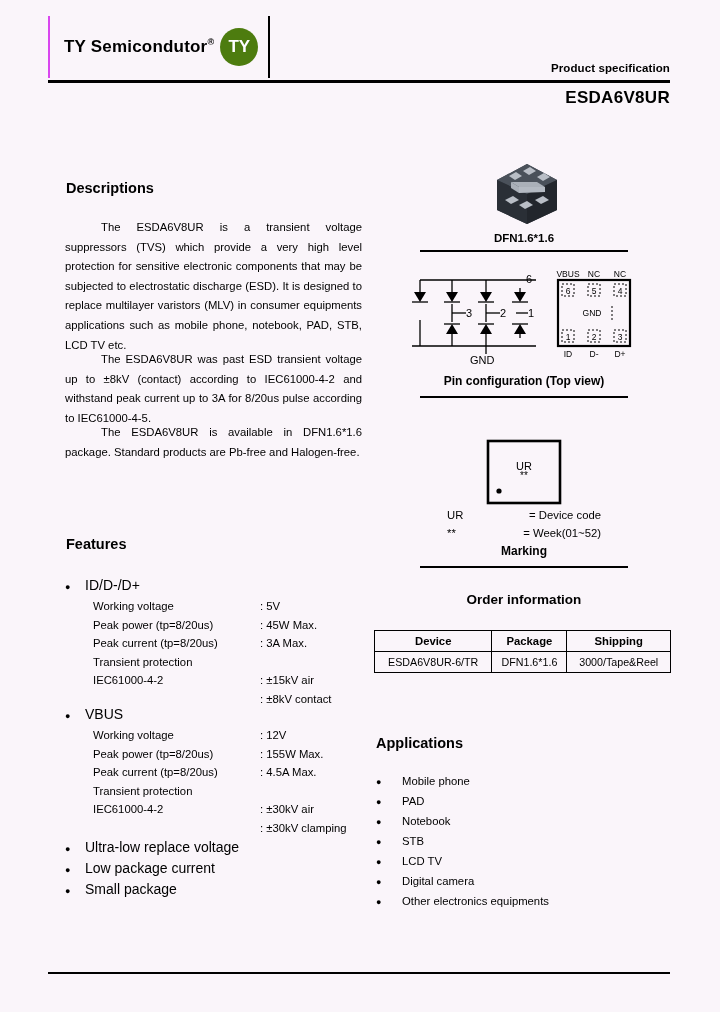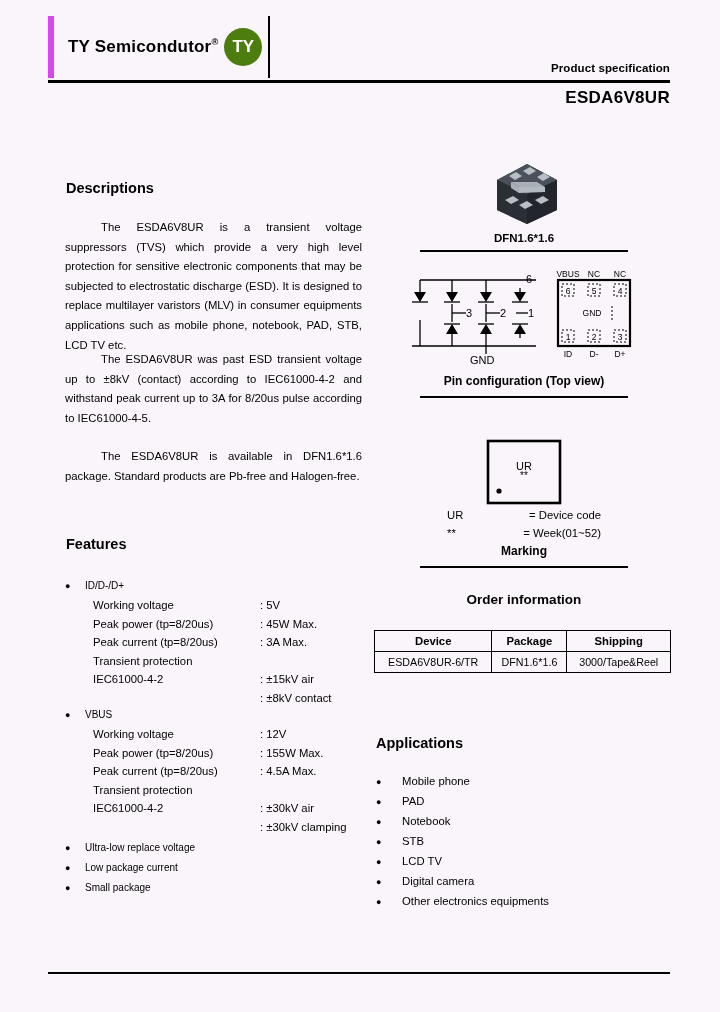--- a/index.html
+++ b/index.html
@@ -22,21 +22,21 @@
     height: 1012px;
   }
 
   
   .logo-box {
     position: absolute;
     left: 48px;
     top: 16px;
     width: 222px;
     height: 62px;
-    border-left: 6px solid #d946ef;
+    border-left: 2px solid #d946ef;
     border-right: 2px solid #000;
     box-sizing: border-box;
   }
   .logo-inner {
     position: absolute;
     left: 0; top: 0;
     width: 222px;
     height: 62px;
     display: flex;
     align-items: center;
@@ -115,40 +115,40 @@
     top: 180px;
   }
   .body-para {
     font-size: 11.3px;
     line-height: 19.6px;
     text-align: justify;
     text-justify: inter-word;
   }
   #desc-p1 { position: absolute; left: 65px; top: 218px; width: 297px; text-indent: 36px; }
   #desc-p2 { position: absolute; left: 65px; top: 350px; width: 297px; text-indent: 36px; }
-  #desc-p3 { position: absolute; left: 65px; top: 423px; width: 297px; text-indent: 36px; margin-top: 24px; }
+  #desc-p3 { position: absolute; left: 65px; top: 423px; width: 297px; text-indent: 36px; }
 
   #features-heading {
     position: absolute;
     left: 66px;
     top: 536px;
   }
 
   .feat-block { position: absolute; left: 65px; font-size: 11.3px; }
   .bullet-row {
     display: flex;
     align-items: baseline;
   }
   .bullet {
     width: 20px;
     flex: 0 0 20px;
     font-size: 9px;
     line-height: 19px;
   }
-  .bullet-label { font-size: 10px; line-height: 19px; }
+  .bullet-label { font-size: 14px; line-height: 19px; }
   .spec-row {
     display: flex;
     line-height: 18.6px;
     font-size: 11.3px;
   }
   .spec-name { width: 195px; flex: 0 0 195px; padding-left: 28px; box-sizing: border-box; }
   .spec-val  { flex: 1 1 auto; }
 
   
   .pkg-wrap {

